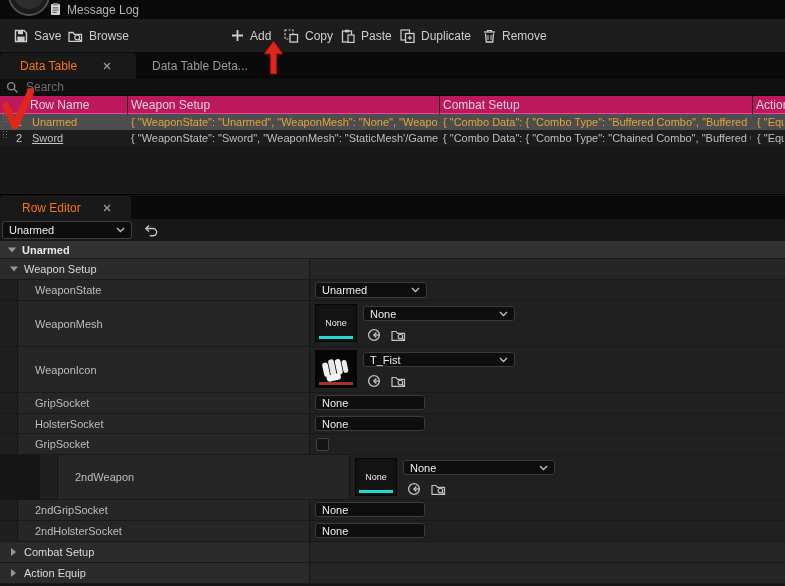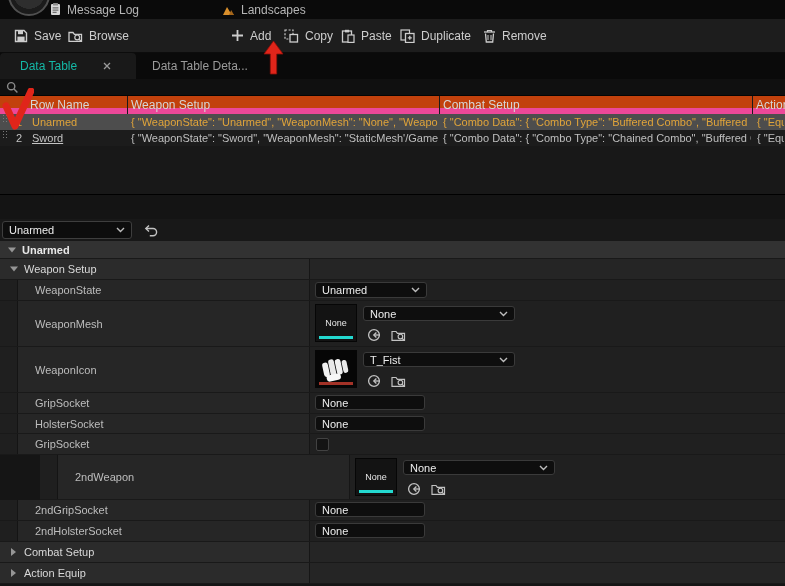--- a/index.html
+++ b/index.html
@@ -20,32 +20,32 @@
   
   .toolbar{position:absolute;top:19px;left:0;width:785px;height:34px;background:#1d1d1d;
            border-bottom:1px solid #0c0c0c;box-sizing:border-box;}
   .tbtn{position:absolute;top:0;height:33px;display:flex;align-items:center;gap:6px;
         font-size:12px;color:#cdcdcd;cursor:default;}
 
   
   .subtabs{position:absolute;top:53px;left:0;width:785px;height:26px;background:#0a0a0a;}
   .stab{position:absolute;top:0;height:26px;display:flex;align-items:center;font-size:12px;
         color:#9b9b9b;box-sizing:border-box;}
-  .stab.active{background:#191919;border-radius:4px 4px 0 0;color:#14b8a6;}
+  .stab.active{background:#191919;border-radius:4px 4px 0 0;color:#f97316;}
 
   
   .searchbar{position:absolute;top:79px;left:0;width:785px;height:17px;background:#101010;
              border-bottom:1px solid #050505;box-sizing:border-box;display:flex;align-items:center;}
   .searchbar input{background:transparent;border:0;outline:none;color:#d0d0d0;font-size:12px;
                    font-family:"Liberation Sans",sans-serif;width:700px;}
   .searchbar input::placeholder{color:#6e6e6e;}
 
   
-  .thead{position:absolute;top:96px;left:0;width:785px;height:18px;background:#c2410c;
-         border-bottom:6px solid #ec4899;box-sizing:border-box;font-size:12px;color:#d6d6d6;}
+  .thead{position:absolute;top:96px;left:0;width:785px;height:18px;background:#be185d;
+         border-bottom:1px solid #ec4899;box-sizing:border-box;font-size:12px;color:#d6d6d6;}
   .thead span{position:absolute;top:2px;white-space:nowrap;}
   .colline{position:absolute;top:0;width:1px;height:18px;background:#1a1a1a;}
   .trow{position:absolute;left:0;width:785px;height:16px;font-size:11px;line-height:16px;}
   .trow.sel{background:#4d4d4d;color:#e0a43a;}
   .trow.norm{background:#1c1c1c;color:#c4c4c4;}
   .trow span{position:absolute;top:0;white-space:nowrap;overflow:hidden;}
   .drag-dots{position:absolute;left:2px;top:3px;width:6px;height:10px;
              background-image:radial-gradient(#787878 0.8px, transparent 1px);
              background-size:3px 3px;}
   .table-empty{position:absolute;top:146px;left:0;width:785px;height:49px;background:#181818;
@@ -115,27 +115,20 @@
       <svg width="11" height="13" viewBox="0 0 11 13">
         <rect x="1" y="1" width="9" height="11" rx="1" fill="#d6d6d6"></rect>
         <rect x="3" y="0" width="5" height="2.5" rx="0.5" fill="#8a8a8a"></rect>
         <rect x="2.6" y="4.4" width="5.8" height="1" fill="#555"></rect>
         <rect x="2.6" y="6.6" width="5.8" height="1" fill="#555"></rect>
         <rect x="2.6" y="8.8" width="4" height="1" fill="#555"></rect>
       </svg>
       <span>Message Log</span>
     </div>
 
-    <div class="ttab" style="left:214px;">
-      <svg width="13" height="12" viewBox="0 0 13 12">
-        <polygon points="1,11 5,3 8,8 12,11" fill="#d98f2b"></polygon>
-        <polygon points="7,11 9.2,6 12,11" fill="#a5661a"></polygon>
-      </svg>
-      <span>Landscapes</span>
-    </div>
 
   </div>
 
   <div class="toolbar">
     <div class="tbtn" style="left:14px;">
       <svg width="14" height="14" viewBox="0 0 14 14">
         <path d="M1.5 1.5 h8.5 l2.5 2.5 v8.5 h-11 z" fill="none" stroke="#cdcdcd" stroke-width="1.4"></path>
         <rect x="4" y="1.8" width="5" height="3.4" fill="#cdcdcd"></rect>
         <rect x="3.4" y="7.6" width="7.2" height="4.4" fill="#cdcdcd"></rect>
       </svg>
@@ -201,20 +194,21 @@
     <div class="stab" style="left:140px;width:120px;padding-left:12px;">
       <span>Data Table Deta...</span>
     </div>
   </div>
 
   <div class="searchbar">
     <svg width="13" height="13" viewBox="0 0 13 13" style="margin:0 5px 0 6px;">
       <circle cx="5.2" cy="5.2" r="3.6" fill="none" stroke="#8a8a8a" stroke-width="1.4"></circle>
       <path d="M8 8 L11.4 11.4" stroke="#8a8a8a" stroke-width="1.4"></path>
     </svg>
+    <input type="text" placeholder="Search" style="">
   </div>
 
   <div class="thead">
     <span style="left:30px;">Row Name</span>
     <span style="left:131px;">Weapon Setup</span>
     <span style="left:443px;">Combat Setup</span>
     <span style="left:756px;">Action</span>
     <div class="colline" style="left:127px;"></div>
     <div class="colline" style="left:439px;"></div>
     <div class="colline" style="left:752px;"></div>
@@ -231,20 +225,30 @@
   <div class="trow norm" style="top:130px;">
     <span class="drag-dots"></span>
     <span style="left:16px;">2</span>
     <span style="left:32px;width:94px;text-decoration:underline;">Sword</span>
     <span style="left:131px;width:307px;color:#bfbfbf;">{ "WeaponState": "Sword", "WeaponMesh": "StaticMesh'/Game/CombatFra</span>
     <span style="left:443px;width:308px;color:#bfbfbf;">{ "Combo Data": { "Combo Type": "Chained Combo", "Buffered Combo At</span>
     <span style="left:757px;width:27px;color:#bfbfbf;">{ "Equip</span>
   </div>
   <div class="table-empty"></div>
 
+  <div class="re-tabbar">
+    <div class="stab active" style="left:0;width:131px;height:23px;padding-left:22px;">
+      <span>Row Editor</span>
+      <span style="margin-left:22px;display:flex;">
+        <svg width="8" height="8" viewBox="0 0 8 8">
+            <path d="M1 1 L7 7 M7 1 L1 7" stroke="#9a9a9a" stroke-width="1.3"></path>
+          </svg>
+      </span>
+    </div>
+  </div>
 
   <div class="re-bar">
     <div class="combo" style="width:130px;margin-left:2px;">
       <span>Unarmed</span>
       <span class="chev">
         <svg width="9" height="6" viewBox="0 0 9 6">
             <path d="M1 1 L4.5 4.5 L8 1" fill="none" stroke="#bdbdbd" stroke-width="1.4"></path>
           </svg>
       </span>
     </div>

